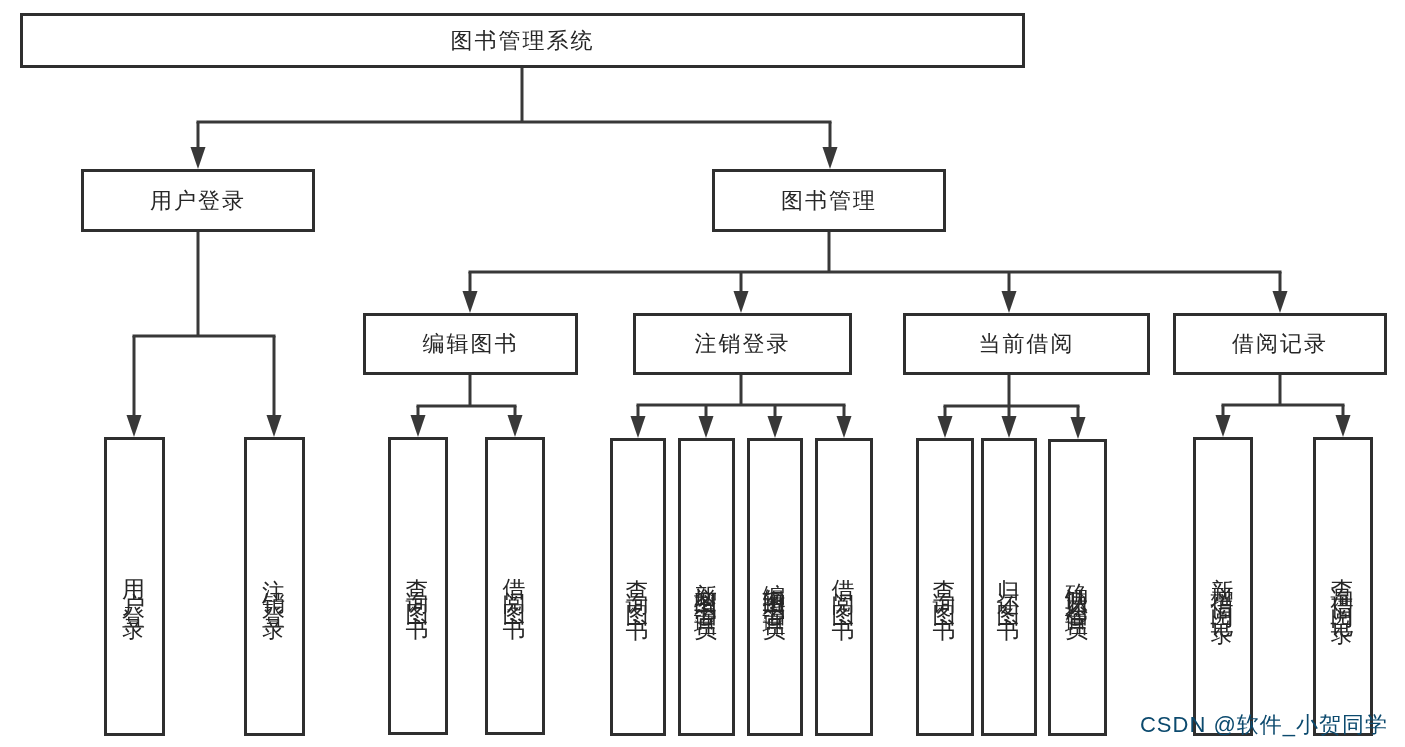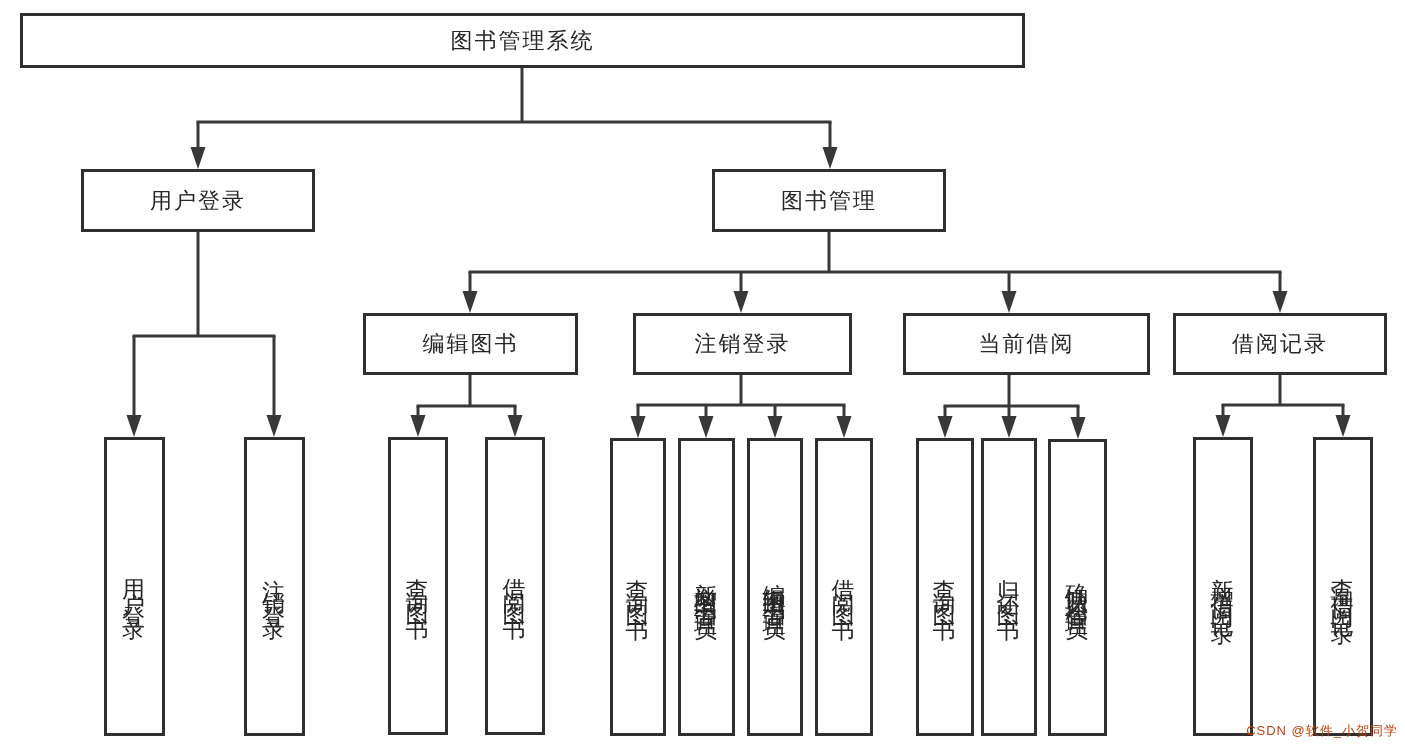--- a/index.html
+++ b/index.html
@@ -23,23 +23,23 @@
     z-index:2;
   }
   .h{font-size:22px;letter-spacing:2px;text-align:center;}
   .v{writing-mode:vertical-lr;text-orientation:mixed;font-size:23px;text-align:center;}
   .v4{letter-spacing:13px;}
   .v6{letter-spacing:9px;}
   .v9{letter-spacing:5px;}
   .v span{display:block;}
   .watermark{
     position:absolute;
-    right:7px;bottom:7px;
-    font-size:13px;
-    color:#c2410c;
+    right:17px;bottom:7px;
+    font-size:22px;
+    color:#0c4a6e;
     letter-spacing:1px;
     z-index:5;
     white-space:nowrap;
   }
 </style>
 </head>
 <body>
 
 <div class="stage">
 

